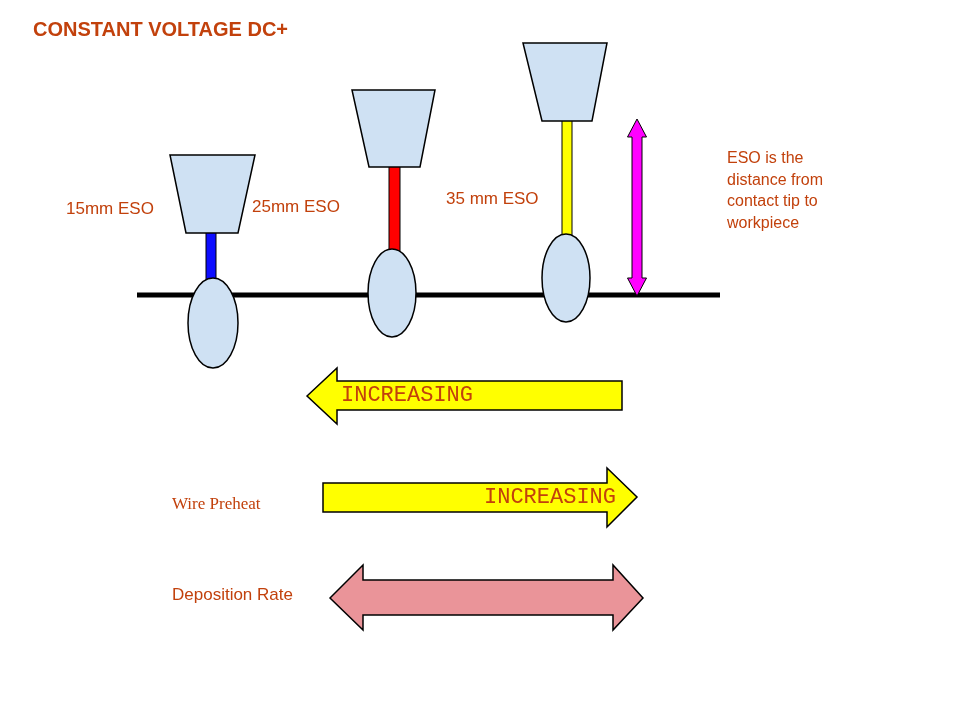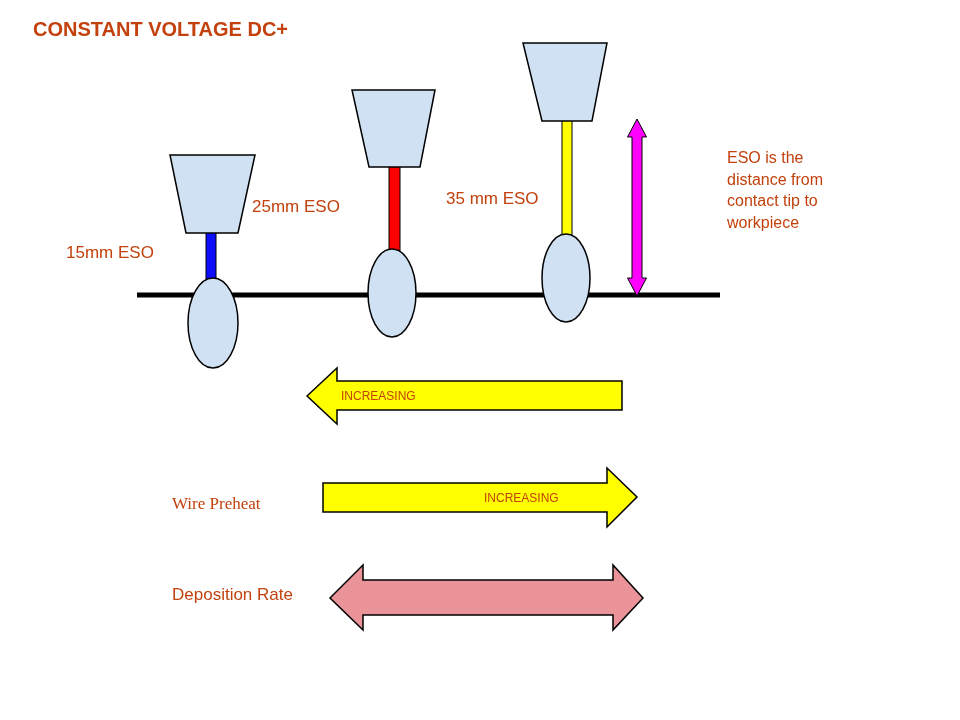--- a/index.html
+++ b/index.html
@@ -4,21 +4,21 @@
 <style>
   html,body{margin:0;padding:0;background:#fff;}
   .canvas{
     position:relative;width:960px;height:720px;background:#ffffff;overflow:hidden;
     font-family:"Liberation Sans", sans-serif;color:#c2410c;
   }
   .canvas svg{position:absolute;left:0;top:0;}
   .txt{position:absolute;white-space:pre-line;line-height:22px;font-size:17px;}
   .title{font-size:20px;font-weight:bold;white-space:nowrap;line-height:24px;}
   .note{font-size:16px;line-height:21.5px;}
-  .arrow-label{position:absolute;font-size:12px;line-height:18px;white-space:nowrap;}
+  .arrow-label{position:absolute;font-size:22px;line-height:18px;white-space:nowrap;font-family:Liberation Mono, monospace;}
   .center{text-align:center;}
 </style>
 </head>
 <body>
 
 <div class="canvas">
 
   <svg width="960" height="720" viewBox="0 0 960 720">
 
     <line x1="137" y1="295" x2="720" y2="295" stroke-width="5" stroke="#000000"></line>
@@ -39,21 +39,21 @@
 
     <polygon points="307,396 337,368 337,381 622,381 622,410 337,410 337,424" stroke="#000" stroke-width="1.5" fill="#ffff00"></polygon>
 
     <polygon points="323,483 607,483 607,468 637,497 607,527 607,512 323,512" stroke="#000" stroke-width="1.5" fill="#ffff00"></polygon>
 
     <polygon points="330,598 363,565 363,580 613,580 613,565 643,598 613,630 613,615 363,615 363,630" stroke="#000" stroke-width="1.5" fill="#ea9499"></polygon>
   </svg>
 
   <div class="txt title" style="left:33px;top:17px;">CONSTANT VOLTAGE DC+</div>
 
-  <div class="txt" style="left:66px;top:198px;margin-top:44px;">15mm ESO</div>
+  <div class="txt" style="left:66px;top:198px;">15mm ESO</div>
   <div class="txt" style="left:252px;top:196px;">25mm ESO</div>
   <div class="txt" style="left:446px;top:188px;">35 mm ESO</div>
 
   <div class="txt note" style="left:687px;top:147px;width:125px;margin-left:40px;">ESO is the
 distance from
 contact tip to
 workpiece</div>
 
 
   <div class="arrow-label" style="left:341px;top:387px;">INCREASING</div>

